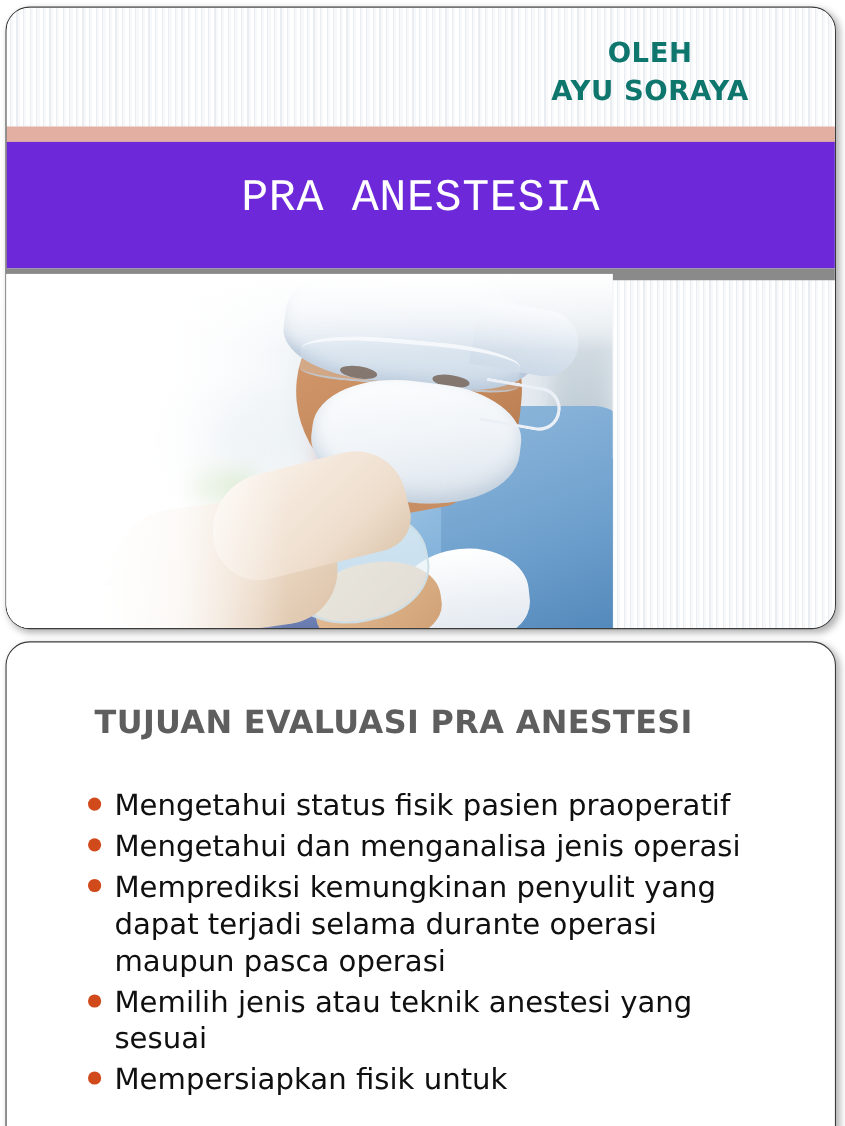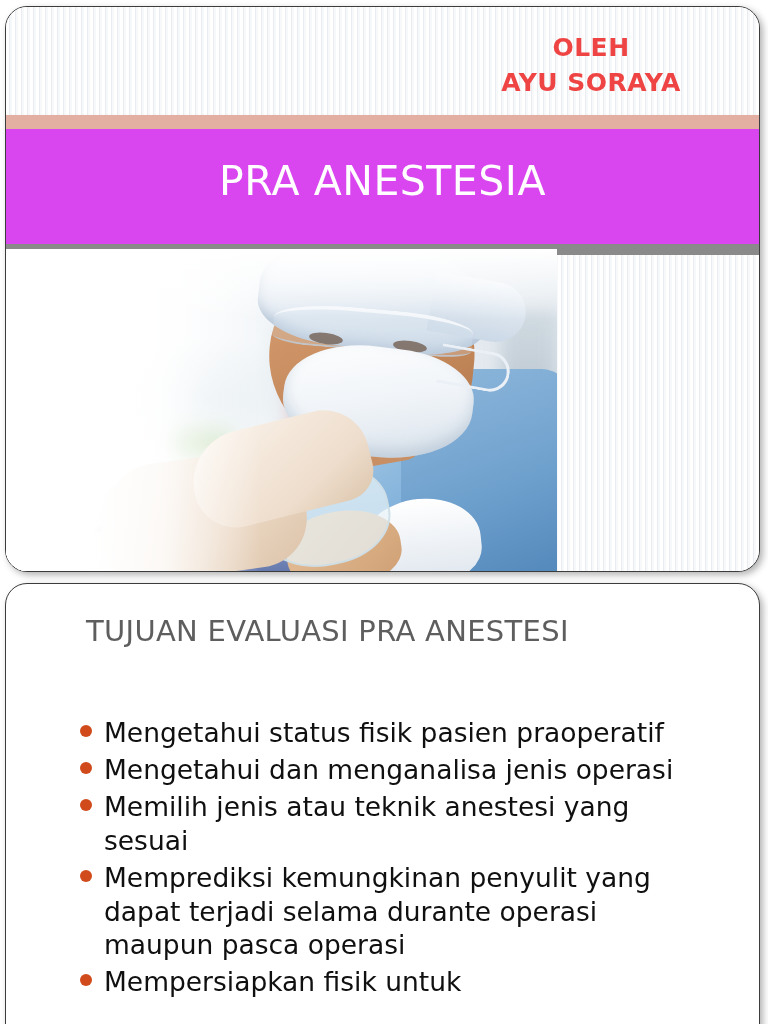--- a/index.html
+++ b/index.html
@@ -50,21 +50,22 @@
     height: 14px;
     background: #e3afa3;
     box-shadow: 0 2px 3px rgba(0,0,0,0.25);
   }
   #title-band {
     position: absolute;
     left: 0;
     top: 122px;
     width: 100%;
     height: 115px;
-    background: #d946ef;
+    background: #6d28d9;
+    font-family: Liberation Mono, monospace;
   }
   #slide-title {
     position: absolute;
     left: 0;
     top: 32px;
     width: 100%;
     text-align: center;
     color: #ffffff;
     font-size: 41px;
     letter-spacing: 0.5px;
@@ -94,21 +95,21 @@
     );
   }
 
   
   #author-block {
     position: absolute;
     right: 18px;
     top: 24px;
     width: 300px;
     text-align: center;
-    color: #ef4444;
+    color: #0f766e;
     font-weight: bold;
     font-size: 25px;
     line-height: 1.38;
     letter-spacing: 0.5px;
   }
 
   
   #photo {
     position: absolute;
     left: -5px;
@@ -285,23 +286,23 @@
     border-radius: 22px;
     background: #ffffff;
     border: 1px solid #3c3c3c;
     box-shadow: 3px 3px 7px rgba(0,0,0,0.30);
     overflow: hidden;
     box-sizing: border-box;
   }
   #content-heading {
     position: absolute;
     left: 80px;
-    top: 30px;
+    top: 55px;
     color: #5e5e5e;
-    font-weight: normal;
+    font-weight: bold;
     font-size: 29px;
     letter-spacing: 0.3px;
     white-space: nowrap;
   }
   #bullet-list {
     position: absolute;
     left: 66px;
     top: 132px;
     width: 640px;
     margin: 0;
@@ -384,24 +385,24 @@
     <li>
       <span class="dot"></span>
       <span>Mengetahui status fisik pasien praoperatif</span>
     </li>
     <li>
       <span class="dot"></span>
       <span>Mengetahui dan menganalisa jenis operasi</span>
     </li>
     <li>
       <span class="dot"></span>
-      <span>Memilih jenis atau teknik anestesi yang sesuai</span>
+      <span>Memprediksi kemungkinan penyulit yang dapat terjadi selama durante operasi maupun pasca operasi</span>
     </li>
     <li>
       <span class="dot"></span>
-      <span>Memprediksi kemungkinan penyulit yang dapat terjadi selama durante operasi maupun pasca operasi</span>
+      <span>Memilih jenis atau teknik anestesi yang sesuai</span>
     </li>
     <li>
       <span class="dot"></span>
       <span>Mempersiapkan fisik untuk</span>
     </li>
   </ul>
 </div>
 
 </body></html>

